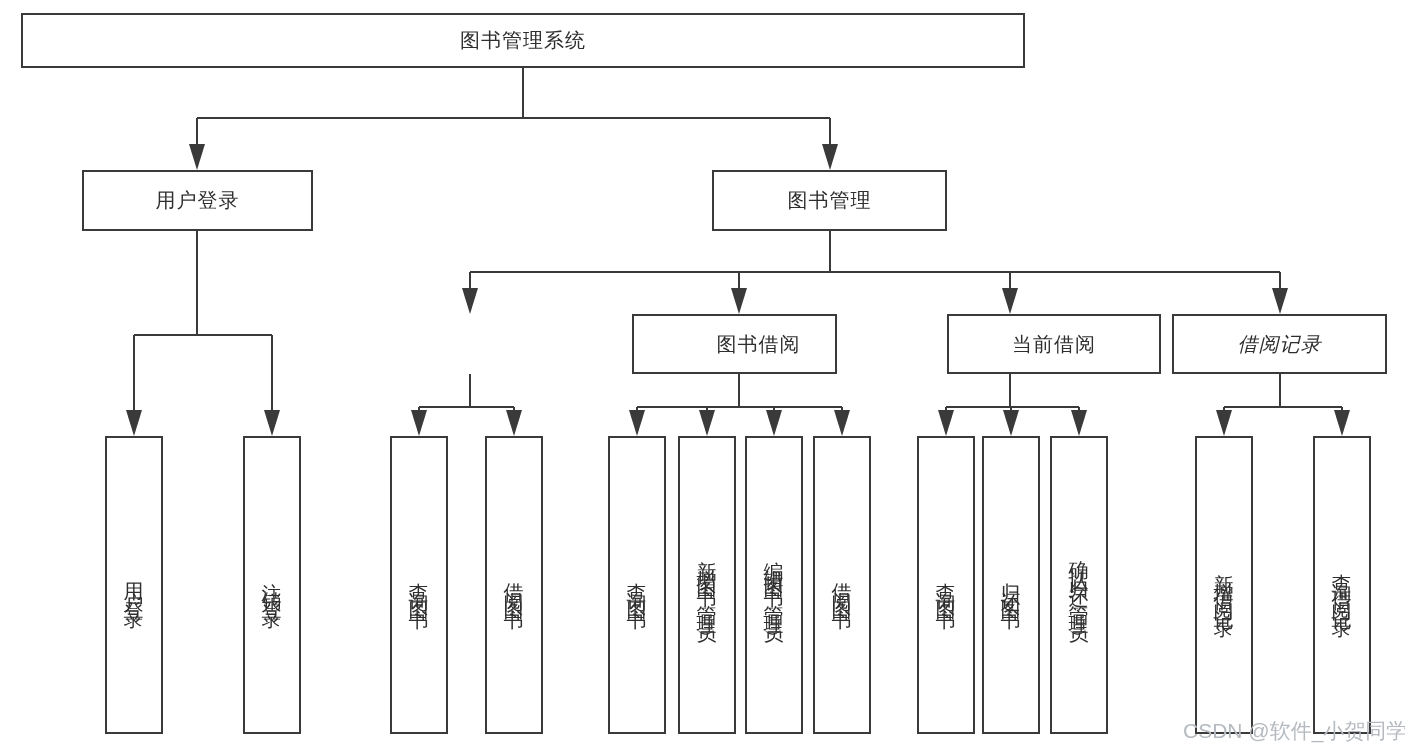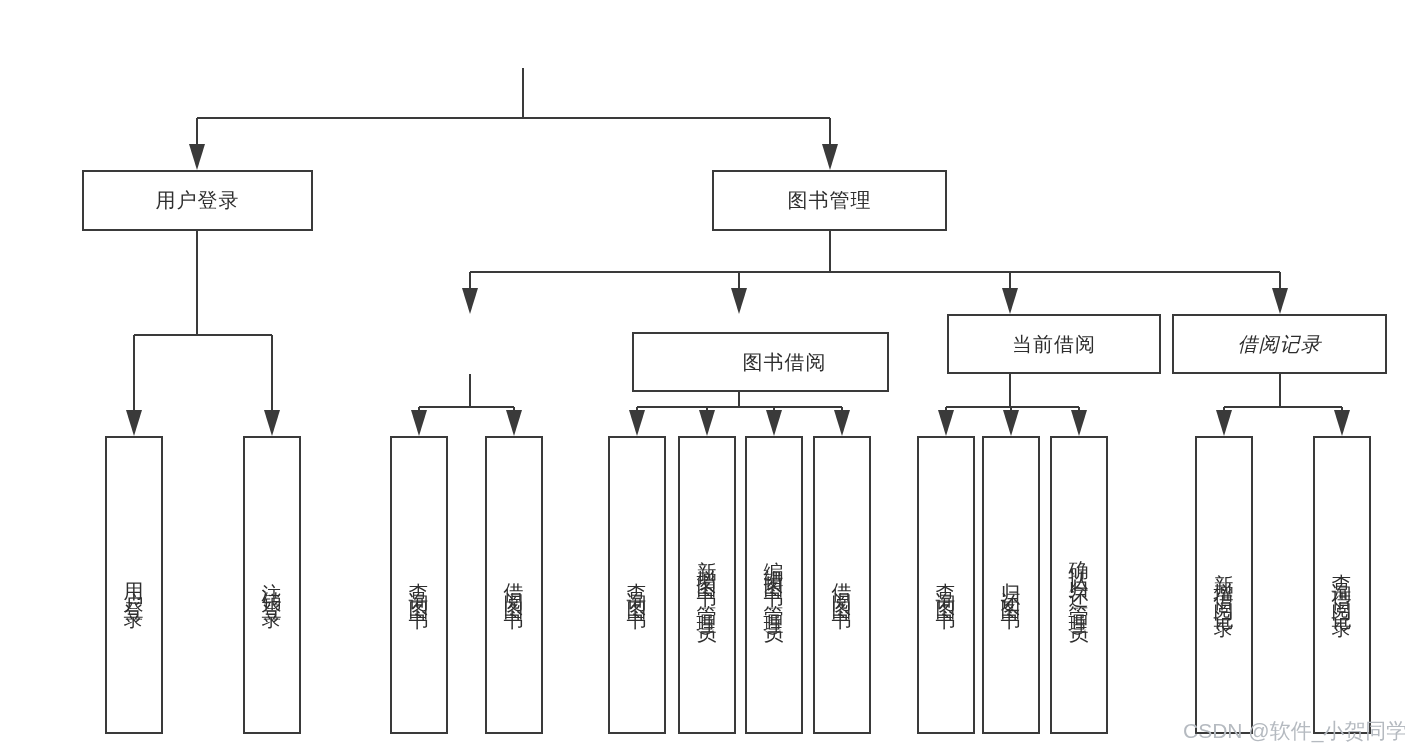--- a/index.html
+++ b/index.html
@@ -112,29 +112,32 @@
       <polygon class="arrowhead" points="1071,410 1087,410 1079,436"></polygon>
     </g>
 
     <g>
       <path class="conn" d="M1280 374 V407 M1224 407 H1342 M1224 407 V416 M1342 407 V416"></path>
       <polygon class="arrowhead" points="1216,410 1232,410 1224,436"></polygon>
       <polygon class="arrowhead" points="1334,410 1350,410 1342,436"></polygon>
     </g>
   </svg>
 
+  <div class="node" style="left:21px; top:13px; width:1004px; height:55px;">
+    <span>图书管理系统</span>
+  </div>
 
   <div class="node" style="left:82px; top:170px; width:231px; height:61px;">
     <span>用户登录</span>
   </div>
   <div class="node" style="left:712px; top:170px; width:235px; height:61px;">
     <span>图书管理</span>
   </div>
 
-  <div class="node" style="left:632px; top:332px; width:257px; height:60px;padding-left:48px;">
+  <div class="node" style="left:632px; top:314px; width:205px; height:60px;padding-left:48px;">
     <span>图书借阅</span>
   </div>
   <div class="node" style="left:903px; top:314px; width:214px; height:60px;margin-left:44px;">
     <span>当前借阅</span>
   </div>
   <div class="node" style="left:1172px; top:314px; width:215px; height:60px;font-style:italic;">
     <span>借阅记录</span>
   </div>
 
   <div class="leaf" style="left:105px;">

